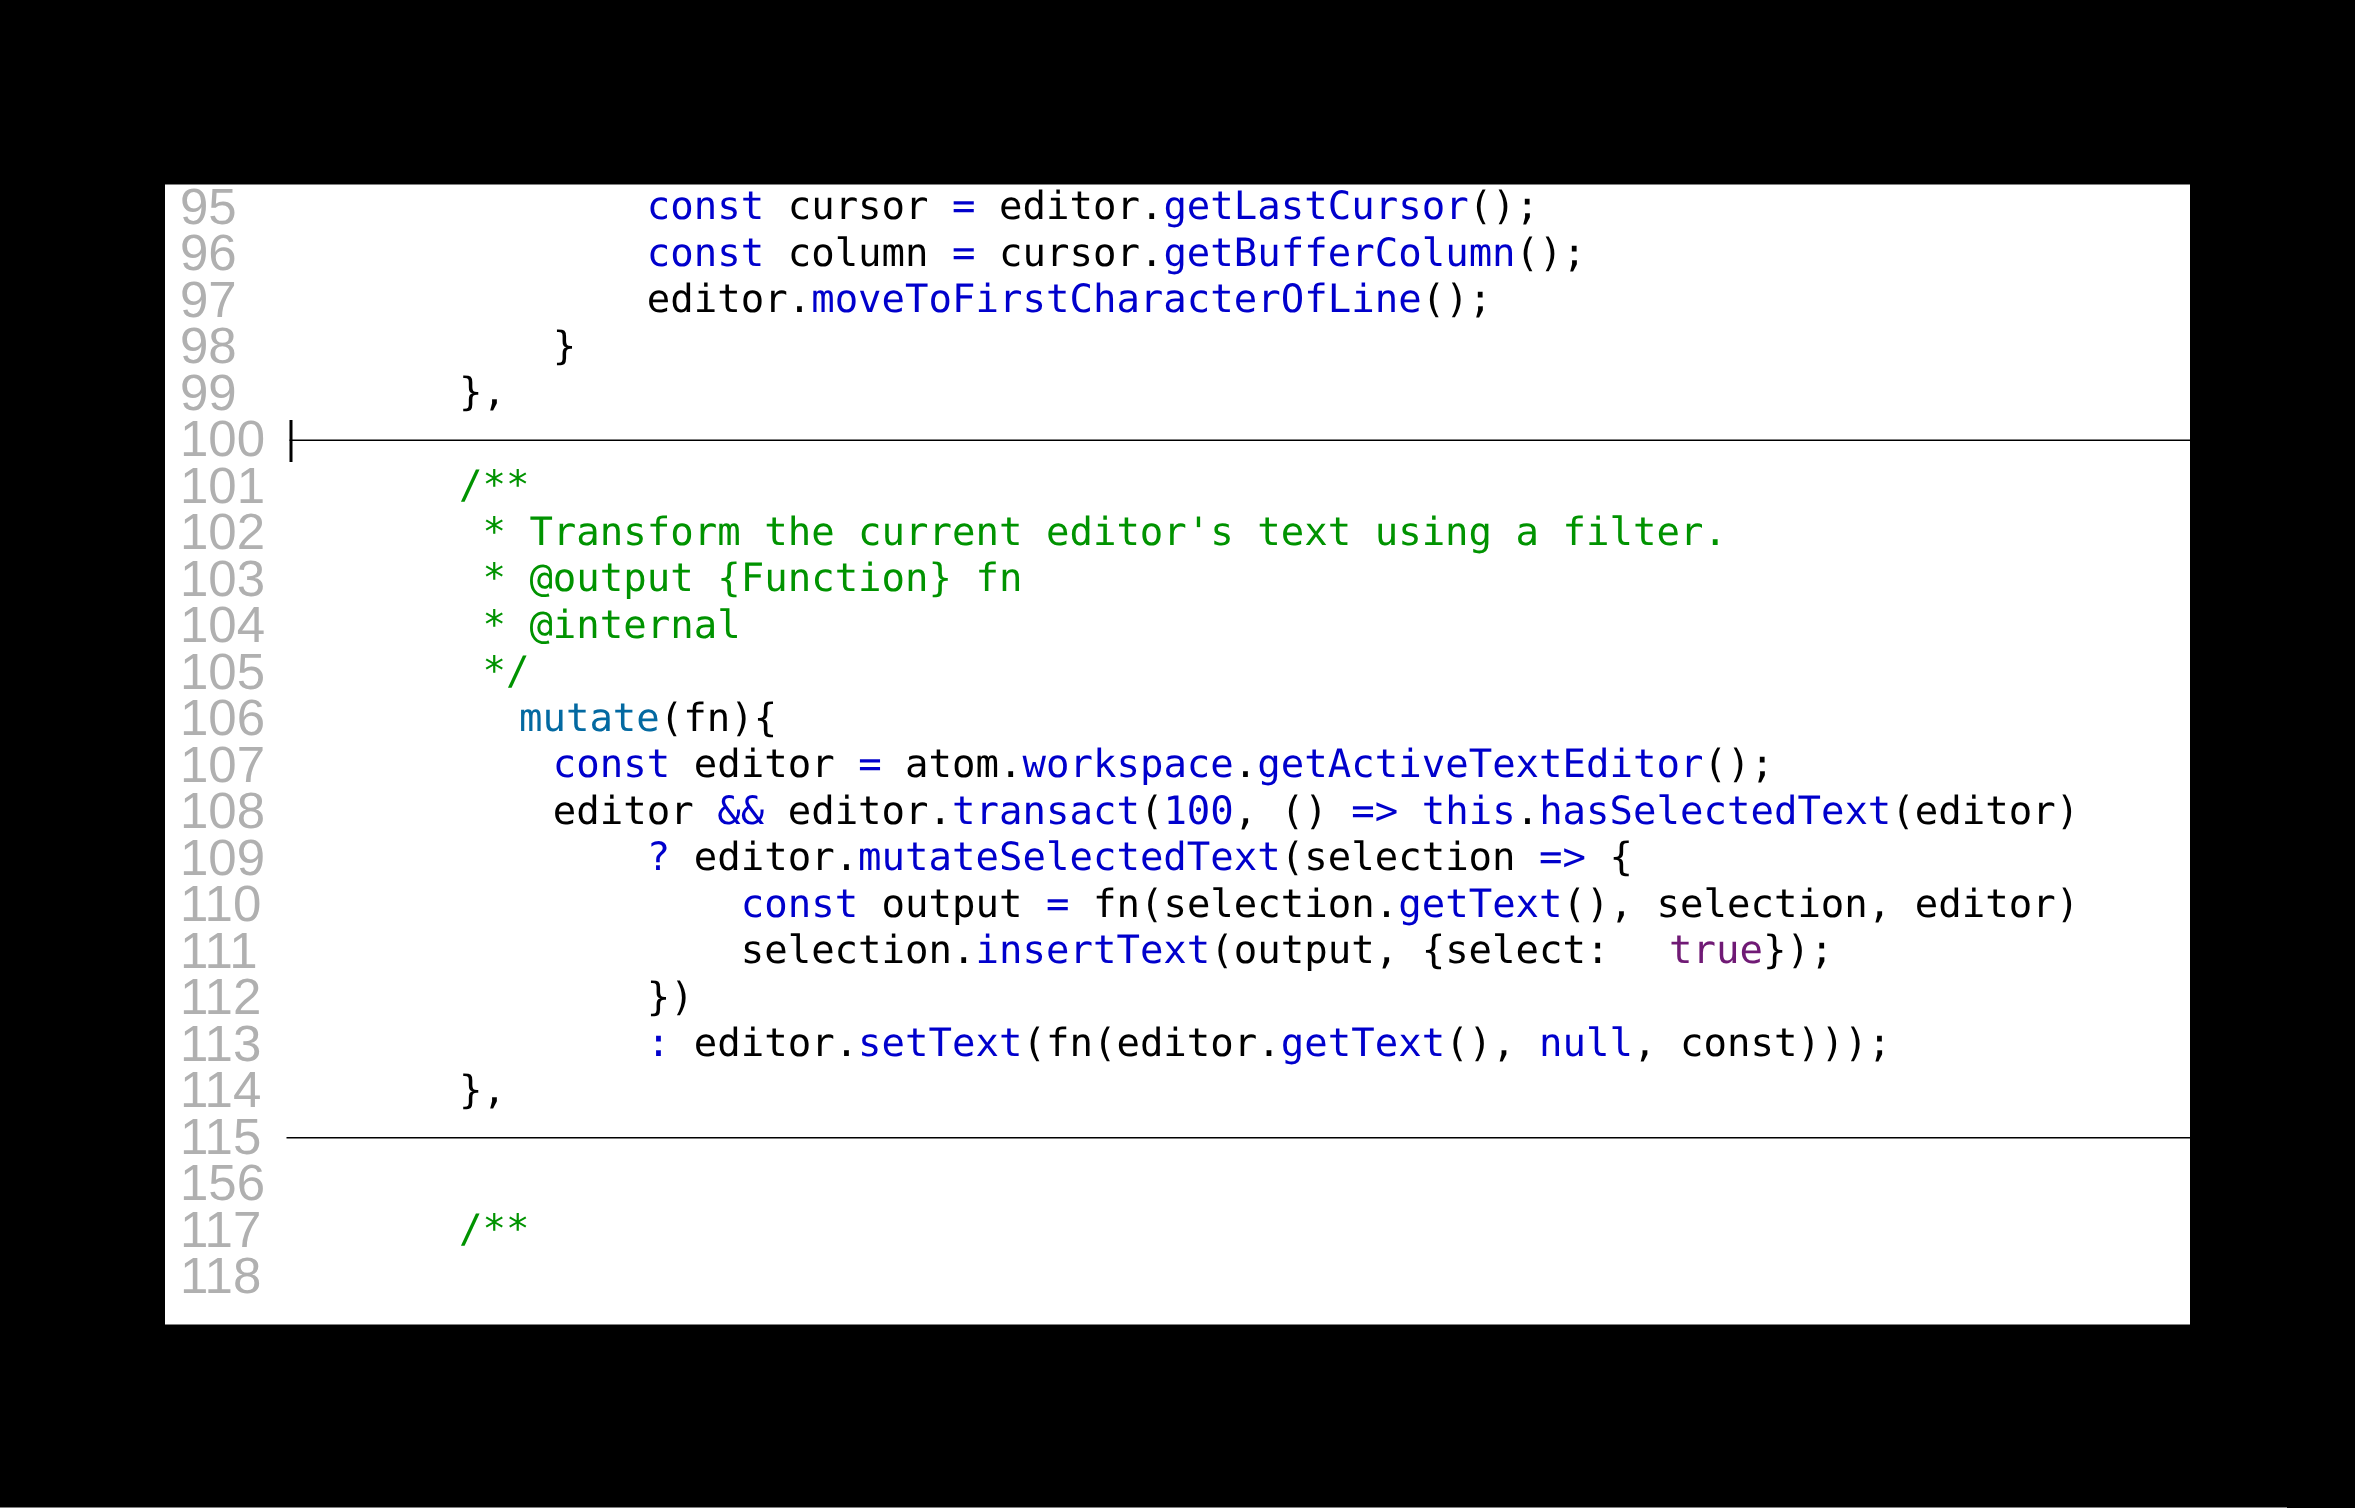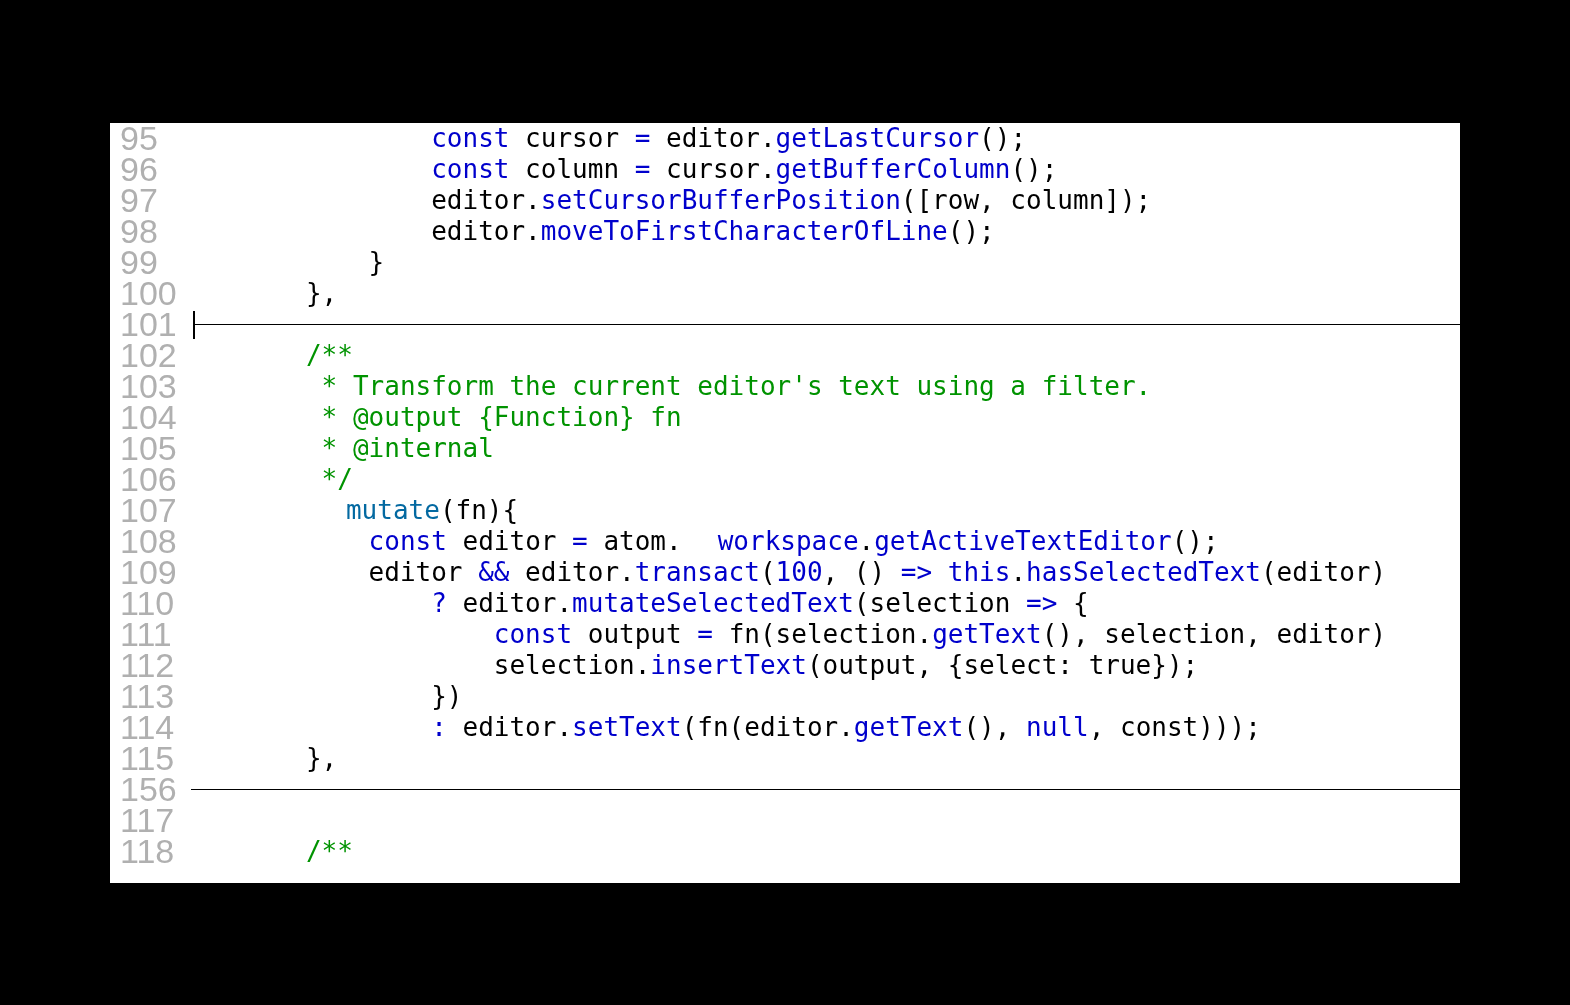--- a/index.html
+++ b/index.html
@@ -49,23 +49,23 @@
       font-size: 26px;
       line-height: 31px;
       white-space: pre;
       color: #000000;
       position: relative;
       font-weight: 500;
     }
     .tok-keyword { color: #0000cc; }
     .tok-def { color: #0369a1; margin-left: 40px; }
     .tok-method { color: #0000cc; }
-    .tok-prop { color: #0000cc; margin-left: 36px; }
+    .tok-prop { color: #0000cc; }
     .tok-num { color: #0000cc; }
-    .tok-bool { color: #000000; }
+    .tok-bool { color: #701a75; margin-left: 24px; }
     .tok-null { color: #0000cc; }
     .tok-op { color: #0000cc; }
     .tok-comment { color: #009300; }
     .tok-plain { color: #000000; }
     .cursor-rule {
       position: absolute;
       left: 12px;
       right: 0;
       top: 15px;
       height: 0;
@@ -115,21 +115,20 @@
         <div class="line-number">113</div>
         <div class="line-number">114</div>
         <div class="line-number">115</div>
         <div class="line-number">156</div>
         <div class="line-number">117</div>
         <div class="line-number">118</div>
       </div>
     <div class="code-content" id="code">
         <div class="code-line"><span class="tok-plain">                </span><span class="tok-keyword">const</span><span class="tok-plain"> cursor </span><span class="tok-op">=</span><span class="tok-plain"> editor.</span><span class="tok-method">getLastCursor</span><span class="tok-plain">();</span></div>
         <div class="code-line"><span class="tok-plain">                </span><span class="tok-keyword">const</span><span class="tok-plain"> column </span><span class="tok-op">=</span><span class="tok-plain"> cursor.</span><span class="tok-method">getBufferColumn</span><span class="tok-plain">();</span></div>
-        <div class="code-line"><span class="tok-plain">                editor.</span><span class="tok-method">setCursorBufferPosition</span><span class="tok-plain">([row, column]);</span></div>
         <div class="code-line"><span class="tok-plain">                editor.</span><span class="tok-method">moveToFirstCharacterOfLine</span><span class="tok-plain">();</span></div>
         <div class="code-line"><span class="tok-plain">            }</span></div>
         <div class="code-line"><span class="tok-plain">        },</span></div>
         <div class="code-line"><div class="cursor-handle"></div><div class="cursor-rule"></div>&nbsp;</div>
         <div class="code-line"><span class="tok-plain">        </span><span class="tok-comment">/**</span></div>
         <div class="code-line"><span class="tok-plain">        </span><span class="tok-comment"> * Transform the current editor's text using a filter.</span></div>
         <div class="code-line"><span class="tok-plain">        </span><span class="tok-comment"> * @output {Function} fn</span></div>
         <div class="code-line"><span class="tok-plain">        </span><span class="tok-comment"> * @internal</span></div>
         <div class="code-line"><span class="tok-plain">        </span><span class="tok-comment"> */</span></div>
         <div class="code-line"><span class="tok-plain">        </span><span class="tok-def">mutate</span><span class="tok-plain">(fn){</span></div>

